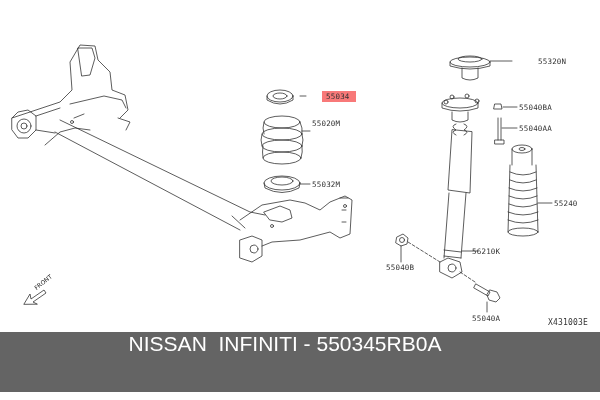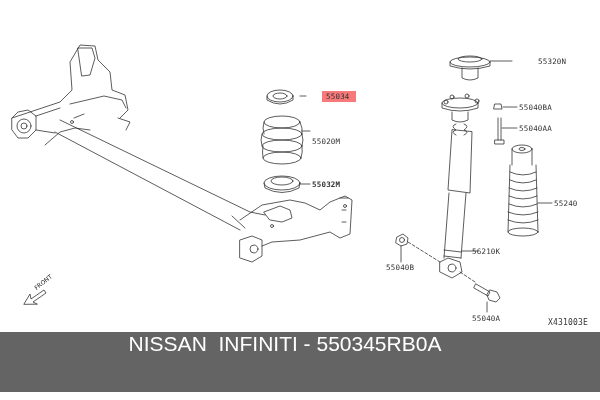--- a/index.html
+++ b/index.html
@@ -131,22 +131,22 @@
         <line x1="487" y1="302" x2="487" y2="312"></line>
       </g>
 
       <g>
         <path d="M24,304 L30,294 L31,299 L44,290 L46,293 L33,302 L37,304 Z"></path>
       </g>
     </g>
   </svg>
 
   <span class="lbl hl" style="left:322px;top:91px;">55034</span>
-  <span class="lbl" style="left:312px;top:137px;">55020M</span>
-  <span class="lbl" style="left:312px;top:180px;font-weight:bold;">55032M</span>
+  <span class="lbl" style="left:312px;top:119px;">55020M</span>
+  <span class="lbl" style="left:312px;top:180px;">55032M</span>
   <span class="lbl" style="left:514px;top:57px;padding-left:24px;">55320N</span>
   <span class="lbl" style="left:519px;top:103px;">55040BA</span>
   <span class="lbl" style="left:519px;top:124px;">55040AA</span>
   <span class="lbl" style="left:554px;top:199px;">55240</span>
   <span class="lbl" style="left:472px;top:247px;">56210K</span>
   <span class="lbl" style="left:386px;top:263px;">55040B</span>
   <span class="lbl" style="left:472px;top:314px;">55040A</span>
   <span class="front">FRONT</span>
   <span class="lbl" style="left:548px;top:318px;font-size:8px;">X431003E</span>
 </div>

